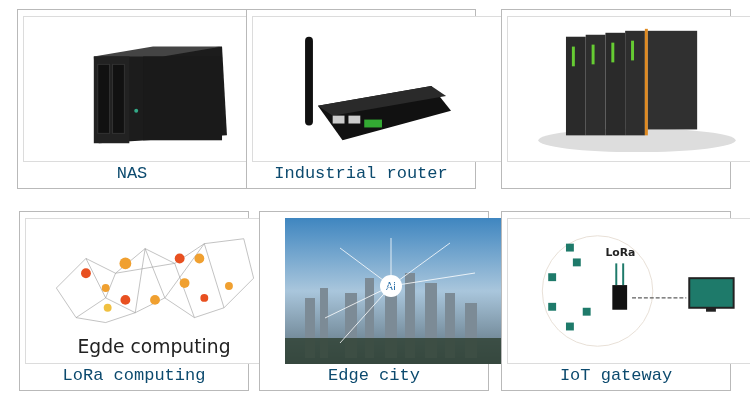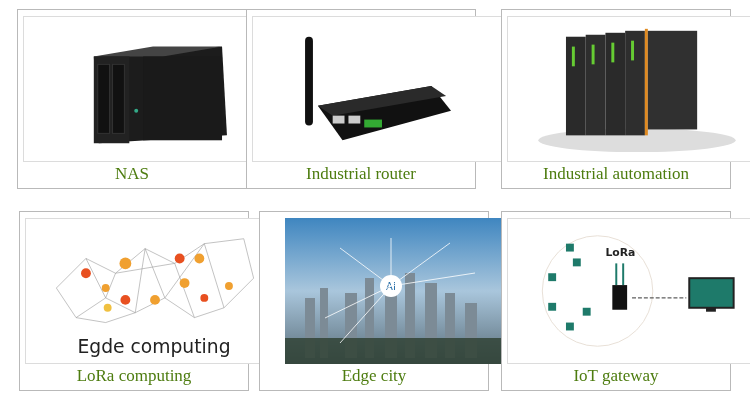--- a/index.html
+++ b/index.html
@@ -1,19 +1,19 @@
 <!DOCTYPE html>
 <html><head>
 <meta charset="utf-8">
 <style>
   html,body{margin:0;padding:0;background:#fff;}
   body{width:750px;height:416px;position:relative;overflow:hidden;font-family:"Liberation Serif",serif;}
   .card{position:absolute;width:230px;height:180px;border:1px solid #b9b9b9;box-sizing:border-box;background:#fff;}
   .img{position:absolute;left:5px;top:6px;width:258px;height:146px;border:1px solid #dcdcdc;box-sizing:border-box;overflow:hidden;background:#fff;}
-  .cap{position:absolute;left:0;right:0;top:154px;text-align:center;font-size:17px;color:#4d7c0f;}
+  .cap{position:absolute;left:0;right:0;top:154px;text-align:center;font-size:17px;color:#0c4a6e;font-family:Liberation Mono, monospace;}
   svg{display:block;width:100%;height:100%;}
 </style>
 </head>
 <body>
 
 <div>
 
   <div class="card" style="left:17px;top:9px;">
     <div class="img">
       <svg viewBox="0 0 218 146">
@@ -53,21 +53,20 @@
         <rect x="78" y="16" width="20" height="104" fill="#2a2a2a"></rect>
         <rect x="98" y="14" width="20" height="106" fill="#2e2e2e"></rect>
         <rect x="118" y="12" width="3" height="108" fill="#e08a20"></rect>
         <rect x="121" y="14" width="50" height="100" fill="#303030"></rect>
         <rect x="44" y="30" width="3" height="20" fill="#6c3"></rect>
         <rect x="64" y="28" width="3" height="20" fill="#6c3"></rect>
         <rect x="84" y="26" width="3" height="20" fill="#6c3"></rect>
         <rect x="104" y="24" width="3" height="20" fill="#6c3"></rect>
       </svg>
     </div>
-    <div class="cap">Industrial automation</div>
   </div>
 
   <div class="card" style="left:19px;top:211px;">
     <div class="img">
       <svg viewBox="0 0 218 146">
         <g stroke="#999" stroke-width="0.6" fill="none">
           <polyline points="10,70 40,40 70,55 100,30 130,45 160,25 200,20 210,60 180,90 150,100 120,80 90,95 60,105 30,100 10,70"></polyline>
           <polyline points="40,40 60,80 90,95 100,30 120,80 160,25 180,90"></polyline>
           <polyline points="30,100 60,80 70,55 130,45 150,100"></polyline>
         </g>

